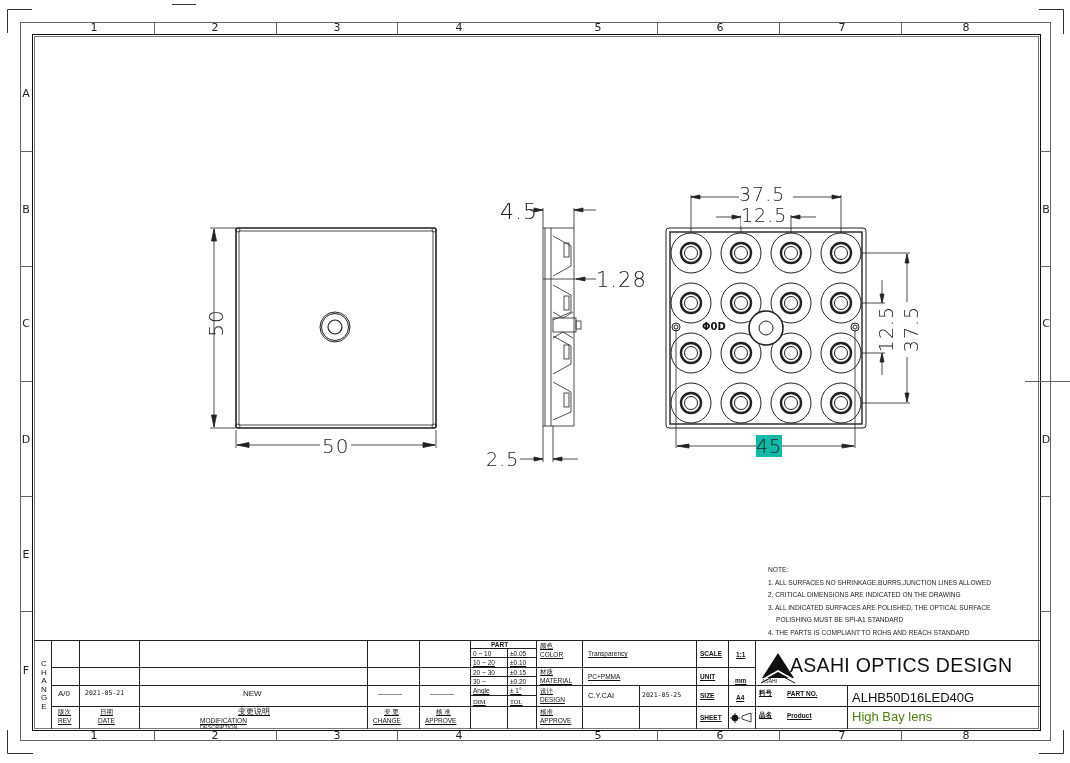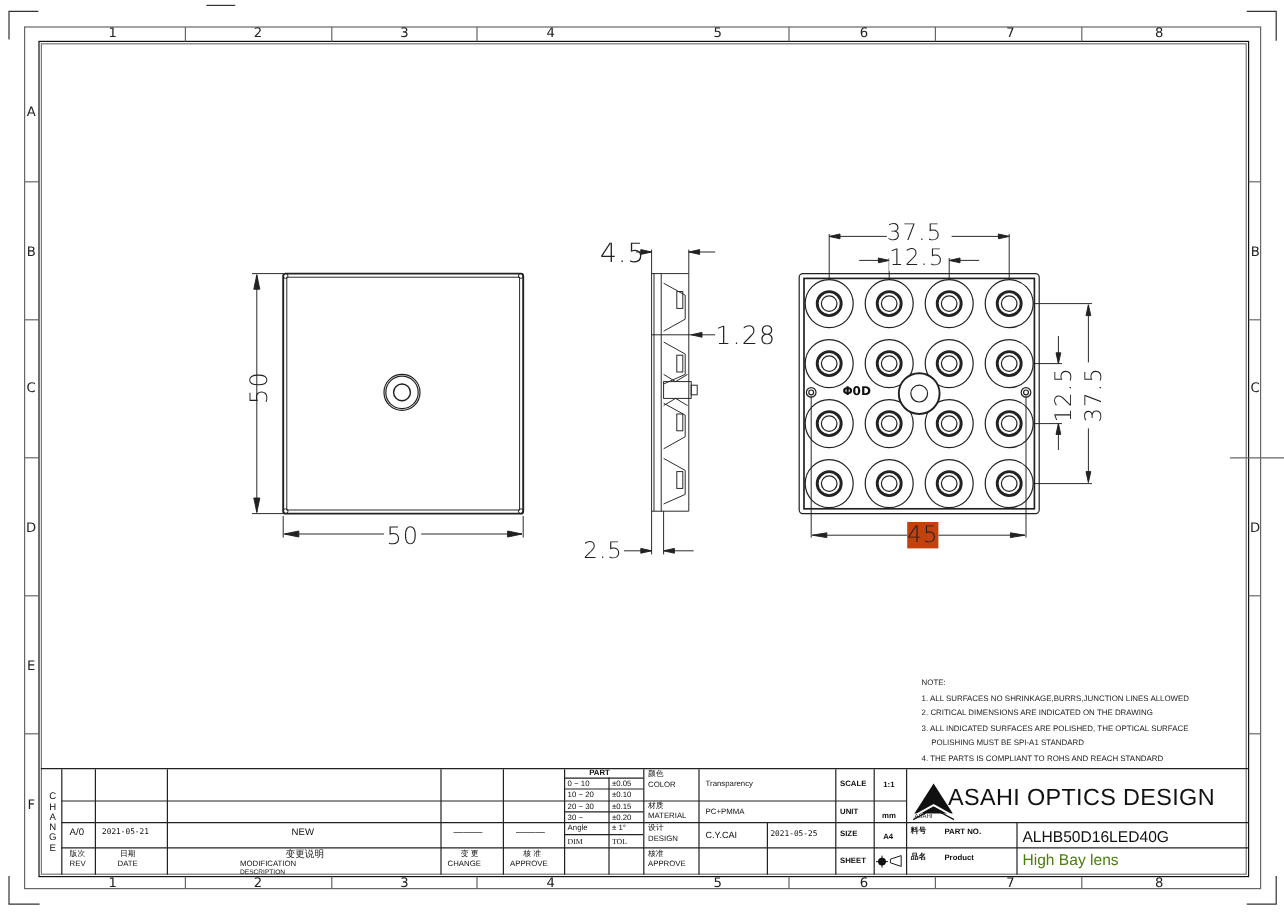--- a/index.html
+++ b/index.html
@@ -1,20 +1,20 @@
 <!DOCTYPE html>
 <html><head>
 <meta charset="utf-8">
 <style>
   html, body { margin:0; padding:0; background:#fff; }
   body { width:1070px; height:763px; position:relative; overflow:hidden; font-family:"Liberation Sans", sans-serif; color:#111; }
   .abs { position:absolute; }
   svg { position:absolute; left:0; top:0; }
   .tb { position:absolute; font-size:8px; line-height:1; white-space:nowrap; }
-  .tb.small { font-size:6.5px; }
+  .tb.small { font-size:6.5px;text-decoration:underline; }
   .tb.mono { font-family:"DejaVu Sans Mono", monospace; font-size:7px; }
   .notes { position:absolute; left:768px; top:564px; font-size:6.6px; line-height:12.6px; color:#222; }
   .ruler-lbl { position:absolute; font-family:"DejaVu Sans", sans-serif; font-size:11px; color:#222; width:20px; text-align:center; }
   .dim { position:absolute; font-family:"DejaVu Sans", sans-serif; font-weight:200; color:#222; letter-spacing:1px; }
   .company { position:absolute; left:790px; top:654px; font-size:19.5px; color:#111; letter-spacing:0.3px; }
   .partno { position:absolute; left:852px; top:690px; font-size:13px; color:#111; }
   .product { position:absolute; left:852px; top:709px; font-size:13px; color:#4d7c0f; }
 </style>
 </head>
 <body>
@@ -329,21 +329,21 @@
 <span class="dim" style="left:320px;top:434px;font-size:20px;background:#fff;padding:0 2px">50</span>
 
 <span class="dim" style="left:500px;top:199px;font-size:22px">4.5</span>
 <span class="dim" style="left:596px;top:268px;font-size:21px">1.28</span>
 <span class="dim" style="left:486px;top:448px;font-size:19px">2.5</span>
 
 <span class="dim" style="left:739px;top:183px;font-size:19px;background:#fff">37.5</span>
 <span class="dim" style="left:741px;top:204px;font-size:19px;background:#fff">12.5</span>
 <span class="dim" style="left:863px;top:318px;font-size:19px;transform:rotate(-90deg);transform-origin:center">12.5</span>
 <span class="dim" style="left:888px;top:318px;font-size:19px;transform:rotate(-90deg);transform-origin:center;background:#fff">37.5</span>
-<span class="dim" style="left:756px;top:435px;font-size:19px;background:#c2410c">45</span>
+<span class="dim" style="left:756px;top:435px;font-size:19px;background:#14b8a6">45</span>
 <span class="abs" style="left:702px;top:321px;font-size:10px;font-weight:bold;font-family:'DejaVu Sans',sans-serif">Φ0D</span>
 
 <div class="notes">
   <div>NOTE:</div>
   <div>1. ALL SURFACES NO SHRINKAGE,BURRS,JUNCTION LINES ALLOWED</div>
   <div>2. CRITICAL DIMENSIONS ARE INDICATED ON THE DRAWING</div>
   <div>3. ALL INDICATED SURFACES ARE POLISHED, THE OPTICAL SURFACE</div>
   <div style="padding-left:8px">   POLISHING MUST BE SPI-A1 STANDARD</div>
   <div>4. THE PARTS IS COMPLIANT TO ROHS AND REACH STANDARD</div>
 </div>

